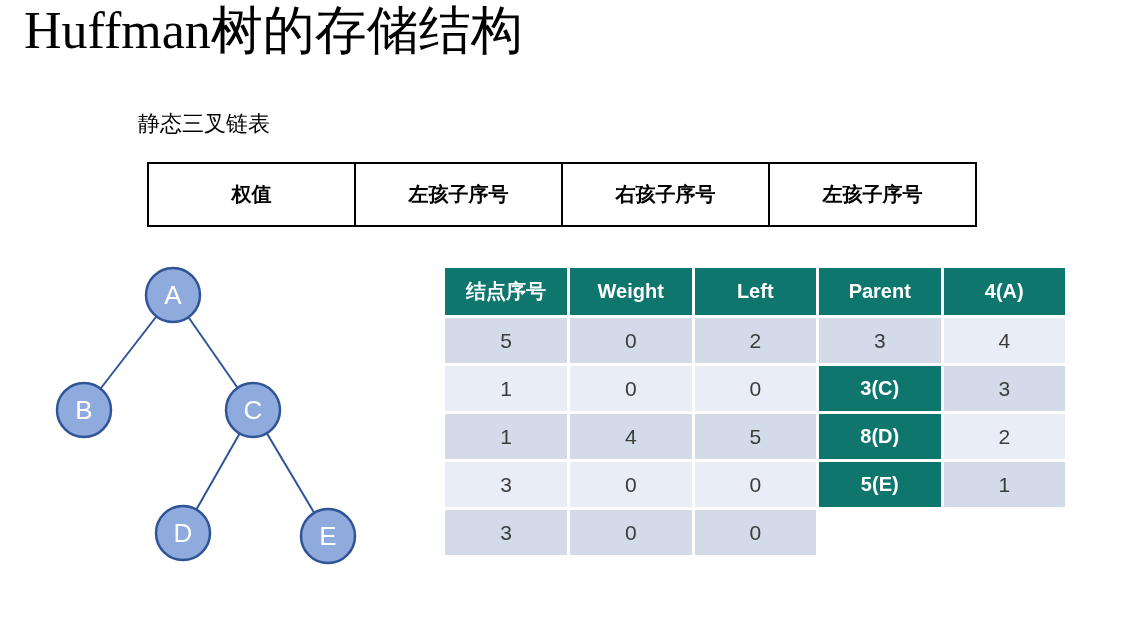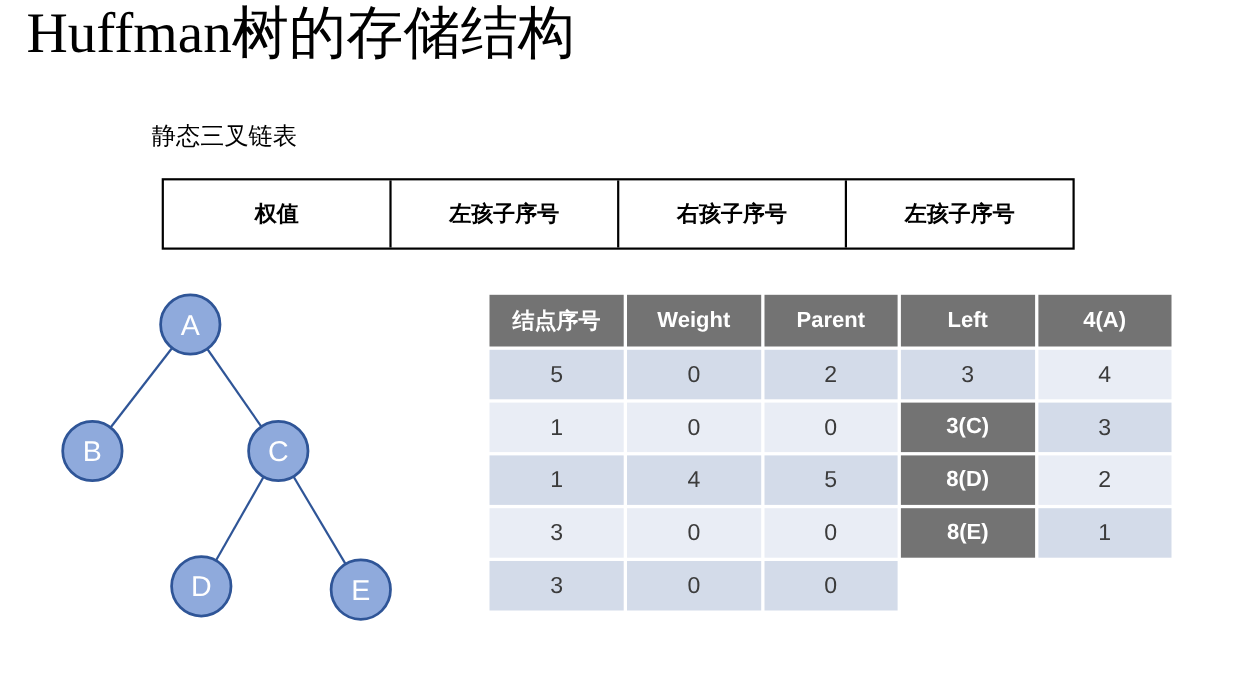--- a/index.html
+++ b/index.html
@@ -75,21 +75,21 @@
     position: absolute;
     left: 445px; top: 268px;
     width: 620px;
     display: grid;
     grid-template-columns: 122px 1fr 1fr 1fr 1fr;
     grid-template-rows: 47px 45px 45px 45px 45px 45px;
     gap: 3px;
     background: #ffffff;
   }
   .hcell, .rlabel {
-    background: #737373;
+    background: #0f766e;
     color: #ffffff;
     font-weight: bold;
     font-size: 20px;
     display: flex;
     align-items: center;
     justify-content: center;
   }
   .dcell {
     display: flex;
     align-items: center;
@@ -135,22 +135,22 @@
     <text class="tree-label" x="143" y="280" text-anchor="middle" dy="0.35em">D</text>
 
     <circle class="tree-circle" cx="288" cy="283" r="27"></circle>
     <text class="tree-label" x="288" y="283" text-anchor="middle" dy="0.35em">E</text>
   </svg>
 
   <div class="storage-table">
 
     <div class="hcell">结点序号</div>
     <div class="hcell">Weight</div>
+    <div class="hcell">Left</div>
     <div class="hcell">Parent</div>
-    <div class="hcell">Left</div>
 
     <div class="rlabel">4(A)</div>
     <div class="dcell band-a">5</div>
     <div class="dcell band-a">0</div>
     <div class="dcell band-a">2</div>
     <div class="dcell band-a">3</div>
 
     <div class="dcell band-b">4</div>
     <div class="dcell band-b">1</div>
     <div class="dcell band-b">0</div>
@@ -161,20 +161,20 @@
     <div class="dcell band-a">1</div>
     <div class="dcell band-a">4</div>
     <div class="dcell band-a">5</div>
 
     <div class="rlabel">8(D)</div>
     <div class="dcell band-b">2</div>
     <div class="dcell band-b">3</div>
     <div class="dcell band-b">0</div>
     <div class="dcell band-b">0</div>
 
-    <div class="rlabel">8(E)</div>
+    <div class="rlabel">5(E)</div>
     <div class="dcell band-a">1</div>
     <div class="dcell band-a">3</div>
     <div class="dcell band-a">0</div>
     <div class="dcell band-a">0</div>
   </div>
 
 </div>
 
 </body></html>

